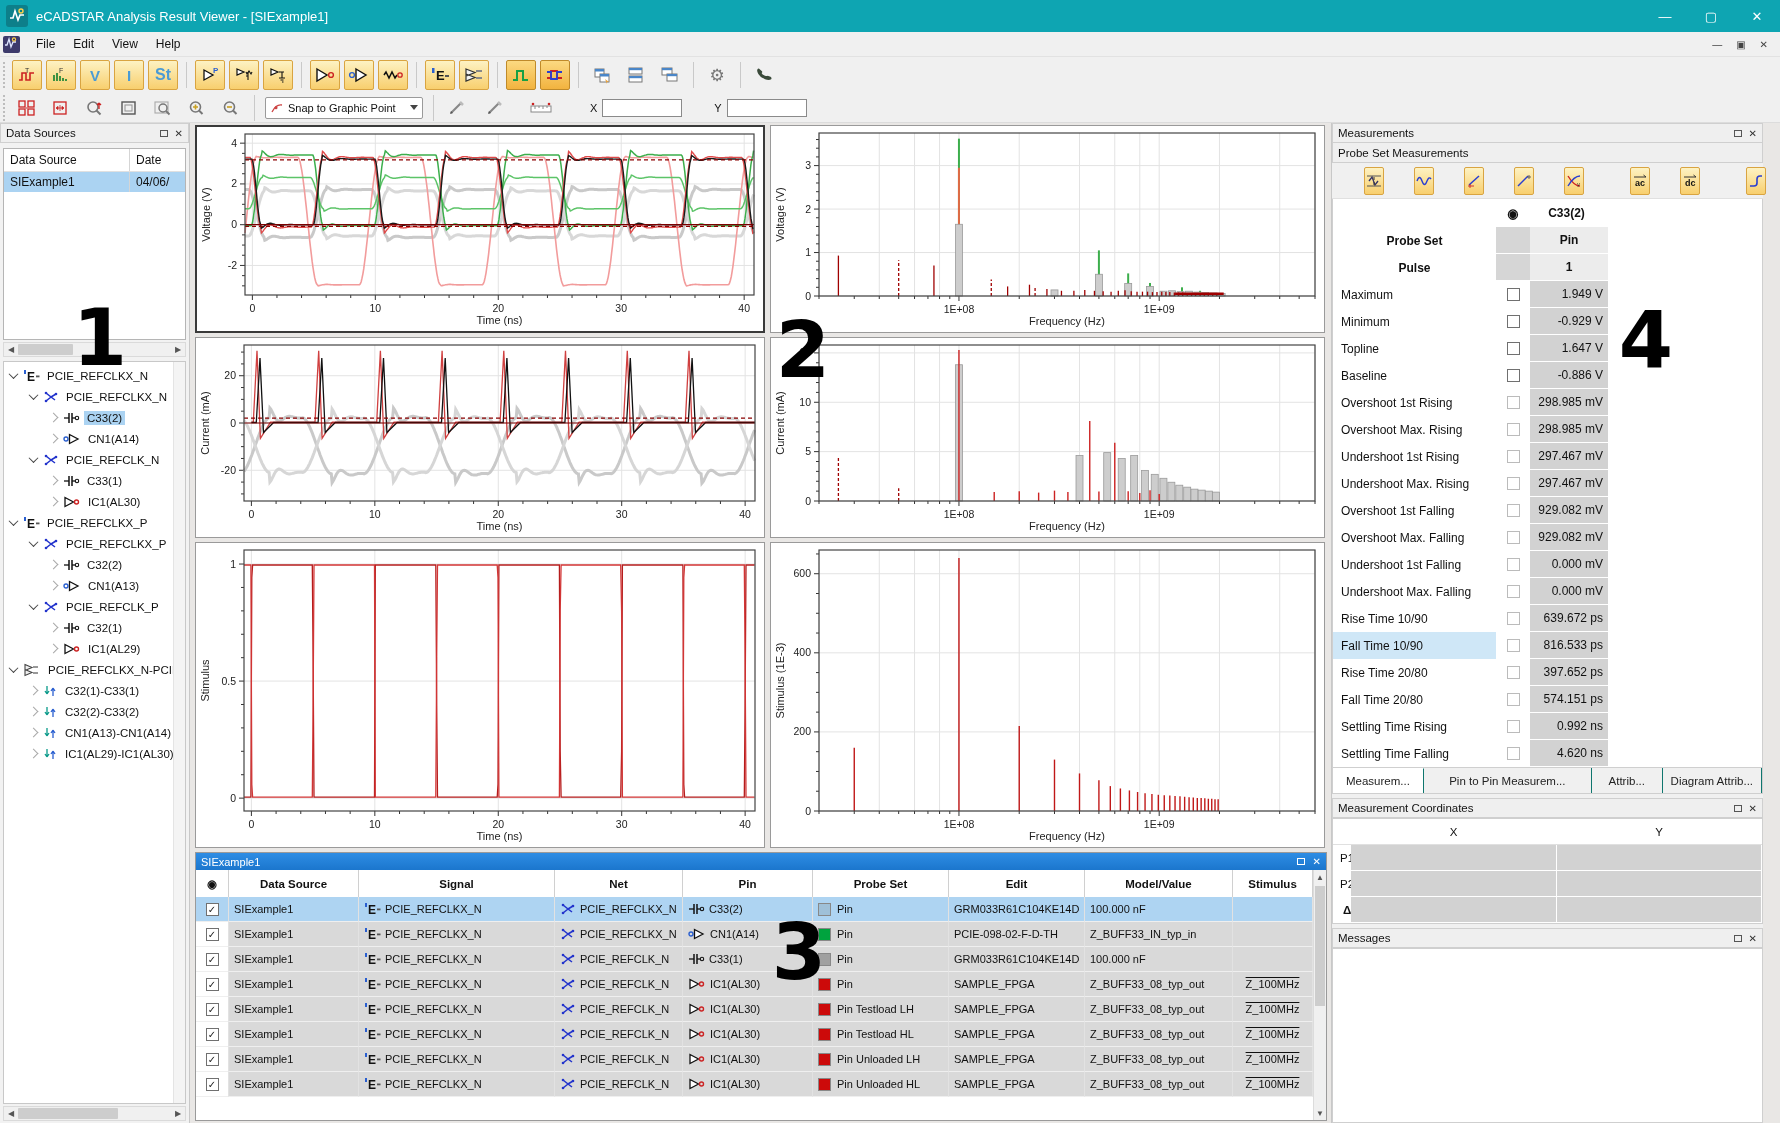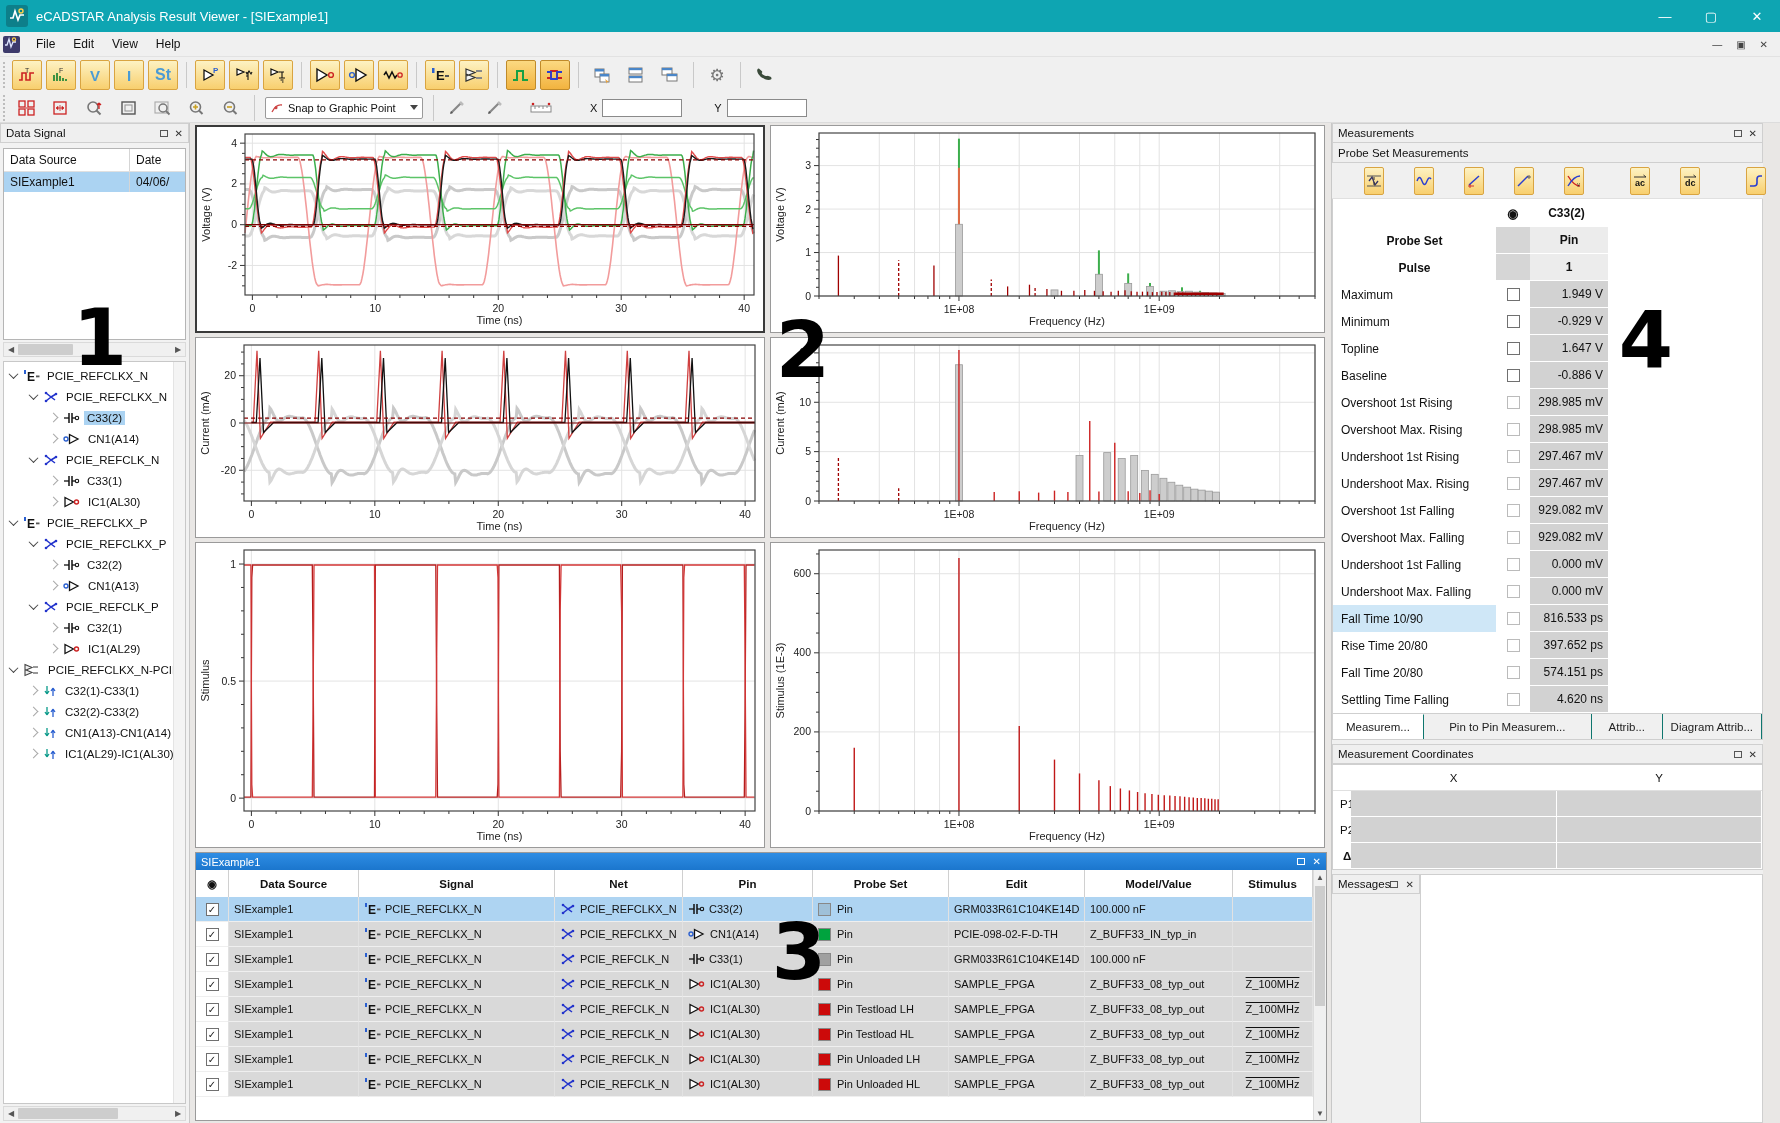--- a/index.html
+++ b/index.html
@@ -125,21 +125,21 @@
   #meas-tabs .tab { display:flex; align-items:center; justify-content:center; border-right:1px solid #0f766e; color:#222; }
   #meas-tabs .tab.active { background:#fff; border-top:1px solid #fff; }
   #coords { margin-top:4px; }
   #coord-table { background:#fff; border:1px solid #cfcfcf; }
   .crow { display:flex; height:26px; font-size:11.5px; }
   .crow > div { display:flex; align-items:center; justify-content:center; }
   .cc-l { width:18px; justify-content:flex-start; padding-left:10px; }
   .cc-x, .cc-y { width:213px; }
   .crow.chead { border-bottom:1px solid #e0e0e0; }
   .crow:not(.chead) .cc-x, .crow:not(.chead) .cc-y { background:#d2d2d2; border-bottom:1px solid #fff; border-right:1px solid #fff; }
-  #messages { margin-top:4px; flex:1; display:flex; flex-direction:row; }
+  #messages { margin-top:4px; flex:1; display:flex; flex-direction:column; }
   #msg-body { flex:1; background:#fff; border:1px solid #cfcfcf; }
 
   
   .overlay-num { position:absolute; transform:translate(-50%,-50%); font-size:78px; font-weight:900; color:#000; font-family:"DejaVu Sans", sans-serif; z-index:50; line-height:1; }
 </style>
 </head>
 <body>
 <div id="app">
 
 <div id="titlebar">
@@ -391,21 +391,21 @@
     <input value="" style="">
   </div>
   <div class="xyfield" style="margin-left:32px">
     <span>Y</span>
     <input value="" style="">
   </div>
 </div>
 
 <div id="leftpanel">
   <div class="dockhead">
-    <span>Data Signal</span>
+    <span>Data Sources</span>
     <span class="dicons">
       <span class="pinbox"></span>
       <span class="xglyph">✕</span>
     </span>
   </div>
   <div id="ds-table">
     <div class="hrow">
       <div class="c1">Data Source</div>
       <div class="c2">Date</div>
     </div>
@@ -1633,40 +1633,54 @@
           </div>
           <div class="m-val">0.000 mV</div>
         </div>
         <div class="mrow mdata">
           <div class="m-label">Undershoot Max. Falling</div>
           <div class="m-cb">
             <span class="cb light"></span>
           </div>
           <div class="m-val">0.000 mV</div>
         </div>
+        <div class="mrow mdata">
+          <div class="m-label">Rise Time 10/90</div>
+          <div class="m-cb">
+            <span class="cb light"></span>
+          </div>
+          <div class="m-val">639.672 ps</div>
+        </div>
         <div class="mrow mdata sel">
           <div class="m-label">Fall Time 10/90</div>
           <div class="m-cb">
             <span class="cb light"></span>
           </div>
           <div class="m-val">816.533 ps</div>
         </div>
         <div class="mrow mdata">
           <div class="m-label">Rise Time 20/80</div>
           <div class="m-cb">
             <span class="cb light"></span>
           </div>
           <div class="m-val">397.652 ps</div>
         </div>
         <div class="mrow mdata">
           <div class="m-label">Fall Time 20/80</div>
           <div class="m-cb">
             <span class="cb light"></span>
           </div>
           <div class="m-val">574.151 ps</div>
+        </div>
+        <div class="mrow mdata">
+          <div class="m-label">Settling Time Rising</div>
+          <div class="m-cb">
+            <span class="cb light"></span>
+          </div>
+          <div class="m-val">0.992 ns</div>
         </div>
         <div class="mrow mdata">
           <div class="m-label">Settling Time Falling</div>
           <div class="m-cb">
             <span class="cb light"></span>
           </div>
           <div class="m-val">4.620 ns</div>
         </div>
       </div>
   <div id="meas-tabs">

